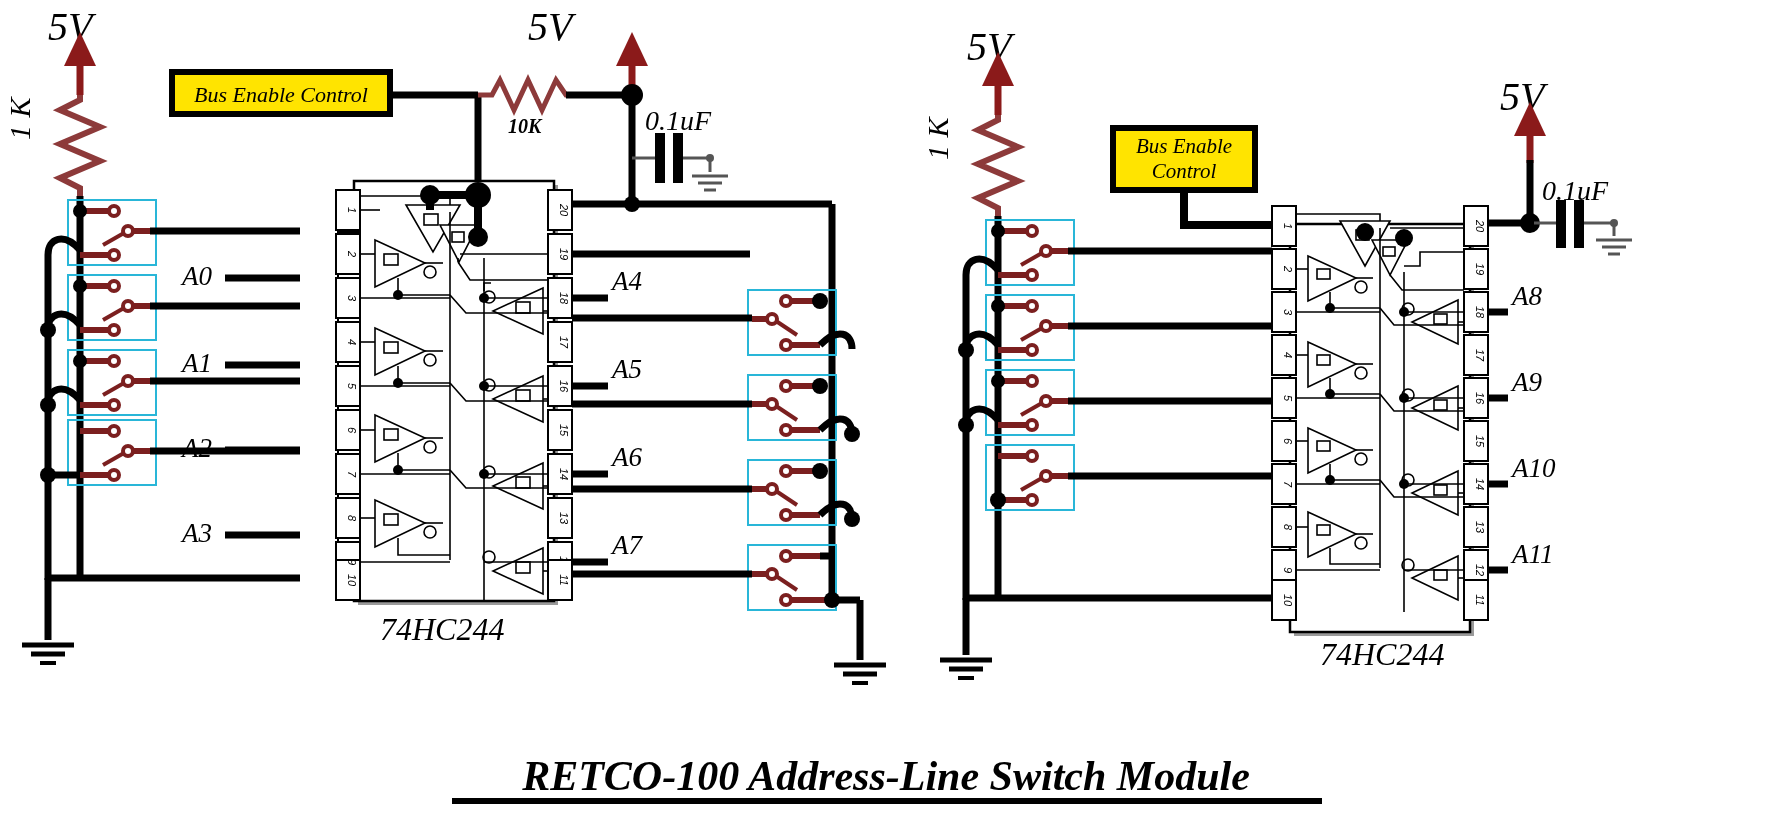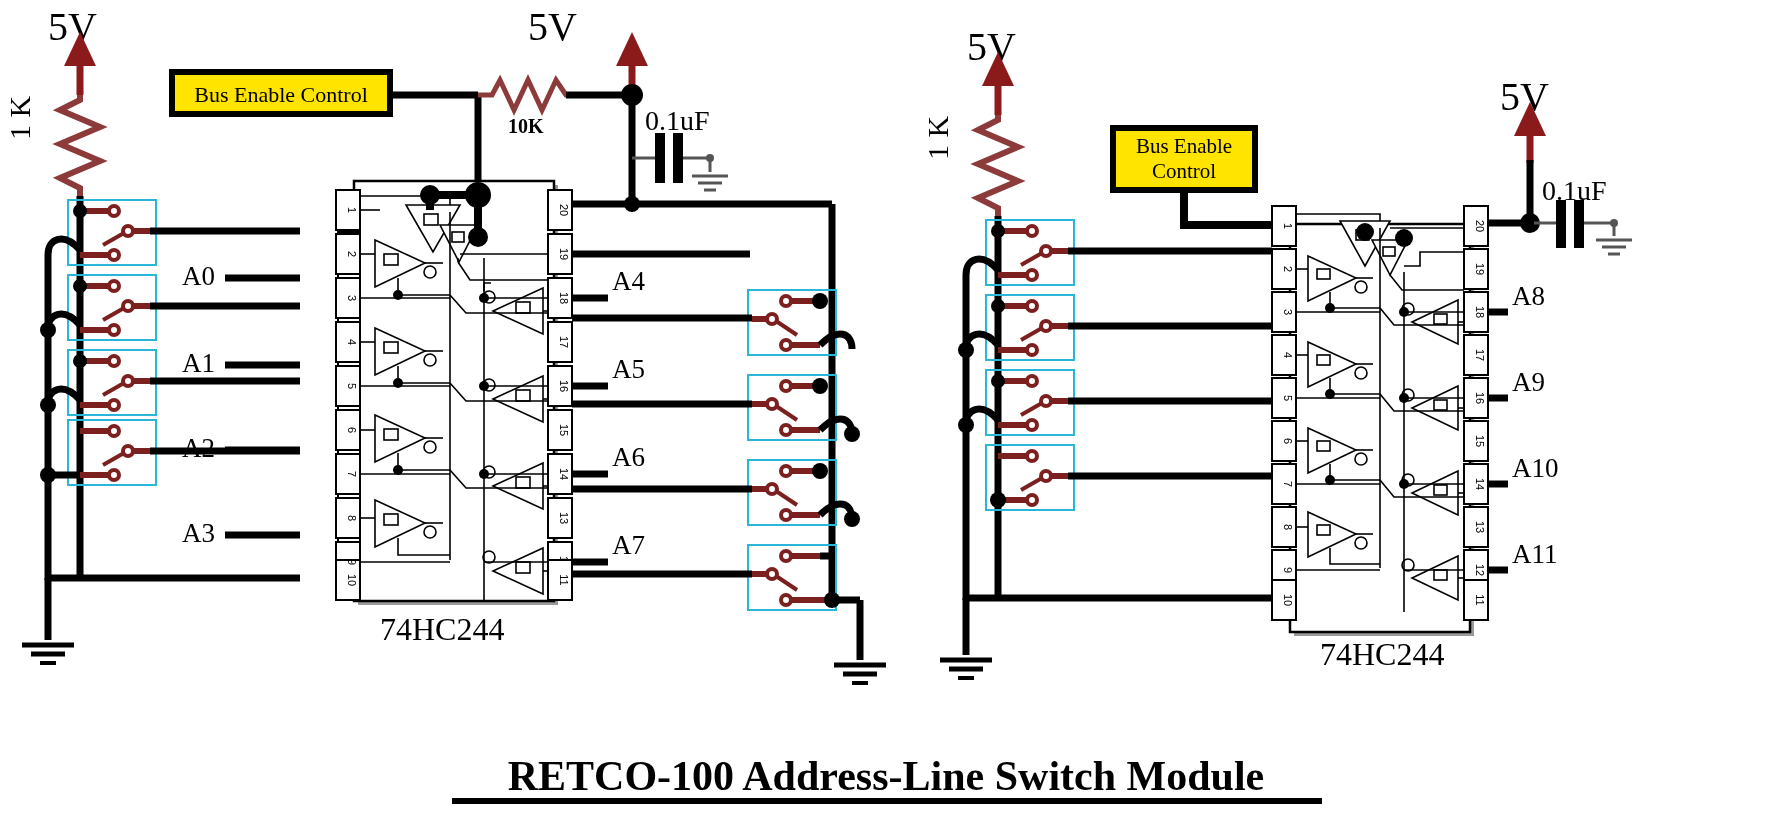--- a/index.html
+++ b/index.html
@@ -1,17 +1,17 @@
 <!DOCTYPE html>
 <html><head>
 <meta charset="utf-8">
 <style>
   html,body{margin:0;padding:0;background:#ffffff;}
   body{width:1773px;height:826px;font-family:"Liberation Serif",serif;overflow:hidden;}
-  #root{position:relative;width:1404px;height:826px;background:#fff;}
+  #root{position:relative;width:1404px;height:826px;background:#fff;font-style:italic;}
   svg{display:block;}
   .lbl{font-family:"Liberation Serif",serif;fill:#000;}
   .pin{font-family:"Liberation Sans",sans-serif;font-size:11px;fill:#000;}
 </style>
 </head>
 <body>
 
 <div id="root">
 <svg width="1773" height="826" viewBox="0 0 1773 826" xmlns="http://www.w3.org/2000/svg">
 

